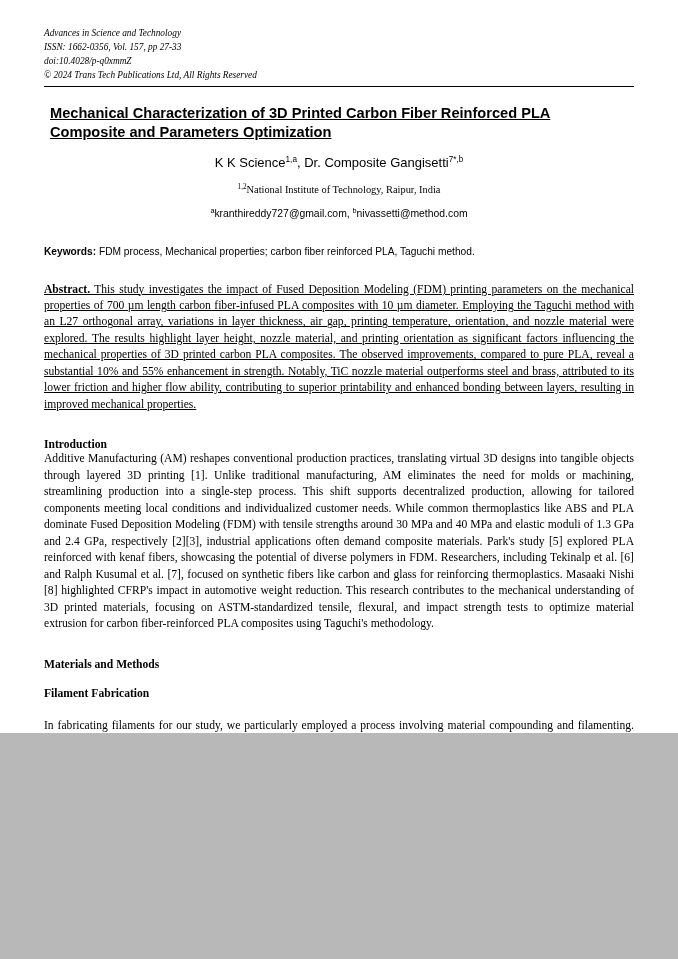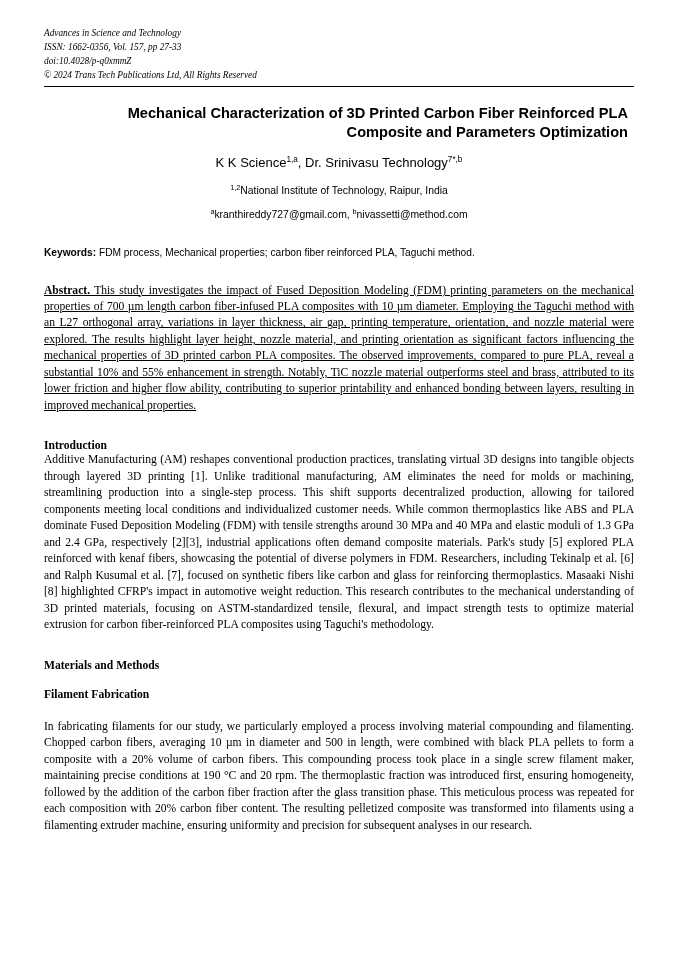--- a/index.html
+++ b/index.html
@@ -5,21 +5,21 @@
   html, body {
     margin: 0;
     padding: 0;
     background: #b8b8b8;
   }
   body {
     font-family: "Liberation Serif", serif;
   }
   .page {
     width: 678px;
-    height: 959px;
+    height: 733px;
     background: #ffffff;
     margin: 0 auto;
     position: relative;
     box-sizing: border-box;
     padding: 26px 44px 20px 44px;
     overflow: hidden;
   }
 
   
   .header {
@@ -42,34 +42,35 @@
     border-top: 1px solid #000;
     margin: 3px 0 0 0;
   }
 
   
   .title {
     font-family: "Liberation Sans", sans-serif;
     font-weight: bold;
     font-size: 14.6px;
     line-height: 1.33;
-    text-align: right;
+    text-align: left;
     margin: 17px 6px 0 6px;
     color: #000;
+    text-decoration: underline;
   }
   .authors {
     font-family: "Liberation Sans", sans-serif;
     font-size: 13px;
     text-align: center;
     margin-top: 13px;
     color: #000;
   }
   .authors sup { font-size: 8.2px; }
   .affil {
-    font-family: Liberation Sans, sans-serif;
+    font-family: Liberation Serif, serif;
     font-size: 10.4px;
     text-align: center;
     margin-top: 12px;
     color: #000;
   }
   .affil sup { font-size: 7.2px; }
   .emails {
     font-family: "Liberation Sans", sans-serif;
     font-size: 10.4px;
     text-align: center;
@@ -126,21 +127,21 @@
     <div class="header-left">Advances in Science and Technology
 ISSN: 1662-0356, Vol. 157, pp 27-33
 doi:10.4028/p-q0xmmZ
 © 2024 Trans Tech Publications Ltd, All Rights Reserved</div>
   </div>
   <hr class="header-rule">
 
   <div class="title">Mechanical Characterization of 3D Printed Carbon Fiber Reinforced PLA Composite and Parameters Optimization</div>
 
   <div class="authors">
-    <span>K K Science</span><sup>1,a</sup><span>, </span><span>Dr. Srinivasu Technology</span><sup>7*,b</sup>
+    <span>K K Science</span><sup>1,a</sup><span>, </span><span>Dr. Composite Gangisetti</span><sup>7*,b</sup>
   </div>
 
   <div class="affil">
     <sup>1,2</sup><span>National Institute of Technology, Raipur, India</span>
   </div>
 
   <div class="emails">
     <sup>a</sup><span>kranthireddy727@gmail.com,</span>
     <sup>b</sup><span>nivassetti@method.com</span>
   </div>

